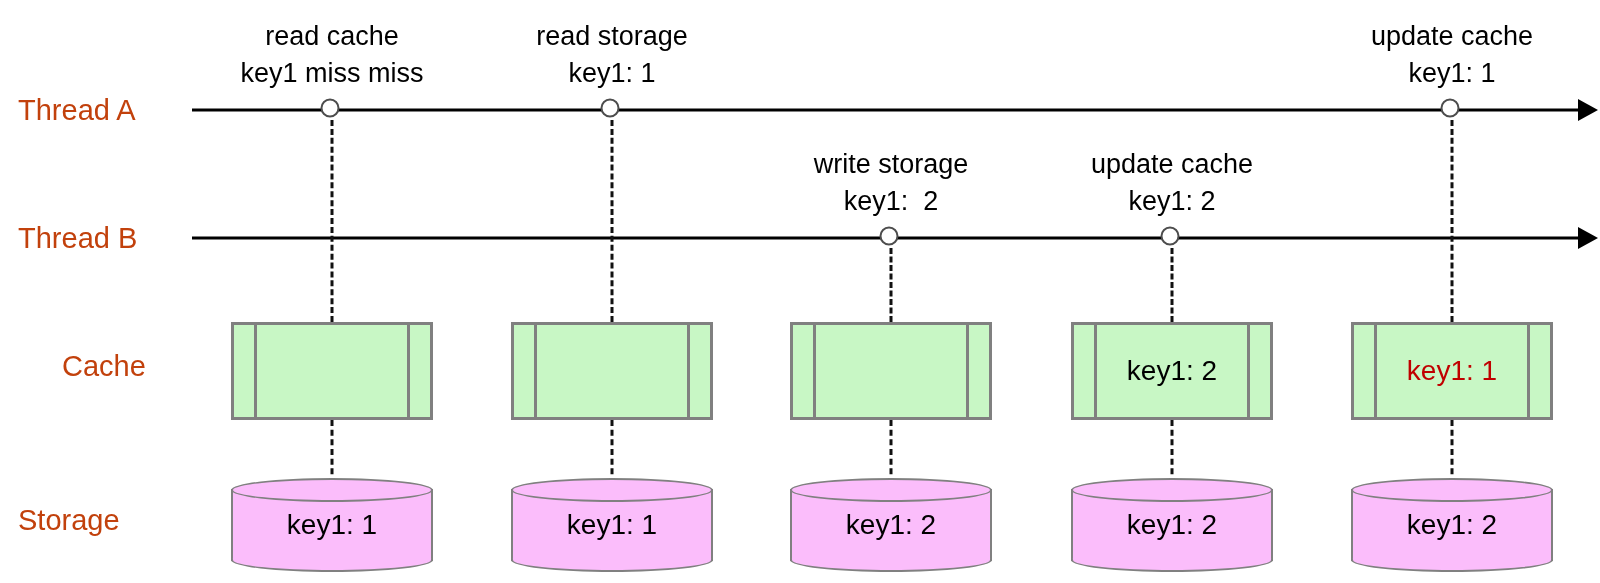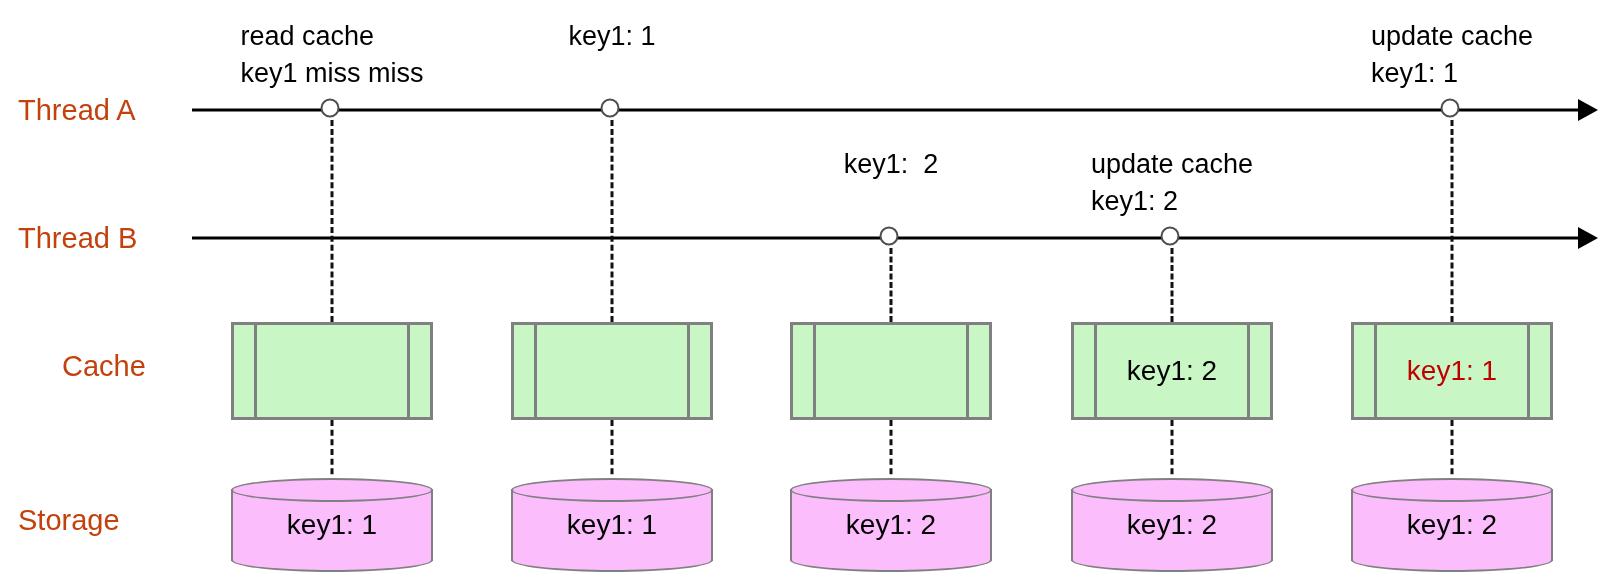--- a/index.html
+++ b/index.html
@@ -59,21 +59,21 @@
   .dashline{
     width:0;
     border-left:3px dashed #111111;
     transform:translateX(-1.5px);
   }
 
   
   .evlabel{
     font-size:27px;
     line-height:37px;
-    text-align:left;
+    text-align:center;
     white-space:pre;
     color:#000000;
     transform:translateX(-50%);
   }
   .evlabel .l2{display:block;}
 
   
   .cachebox{
     box-sizing:border-box;
     background:#c8f7c5;
@@ -179,35 +179,35 @@
       <div class="abs cachebox" style="left: 231px; top: 322px; width: 202px; height: 98px;">
         <span class="cachetext normal"></span>
       </div>
       <div class="cylinder" style="left: 231px; top: 478px; width: 202px; height: 94px;">
         <div class="cyl-body"></div>
         <div class="cyl-bottom"></div>
         <div class="cyl-mask"></div>
         <div class="cyl-top"></div>
         <div class="cyltext">key1: 1</div>
       </div>
-      <div class="abs evlabel" style="left: 612px; top: 18px;"><span class="l2">key1: 1</span></div>
+      <div class="abs evlabel" style="left: 612px; top: 18px;"><span class="l2">read storage</span><span class="l2">key1: 1</span></div>
       <div class="abs evcircle" style="left: 612px; top: 110px;"></div>
       <div class="abs dashline" style="left: 612px; top: 120px; height: 202px;"></div>
       <div class="abs dashline" style="left: 612px; top: 420px; height: 64px;"></div>
       <div class="abs cachebox" style="left: 511px; top: 322px; width: 202px; height: 98px;">
         <span class="cachetext normal"></span>
       </div>
       <div class="cylinder" style="left: 511px; top: 478px; width: 202px; height: 94px;">
         <div class="cyl-body"></div>
         <div class="cyl-bottom"></div>
         <div class="cyl-mask"></div>
         <div class="cyl-top"></div>
         <div class="cyltext">key1: 1</div>
       </div>
-      <div class="abs evlabel" style="left: 891px; top: 146px;"><span class="l2">key1:  2</span></div>
+      <div class="abs evlabel" style="left: 891px; top: 146px;"><span class="l2">write storage</span><span class="l2">key1:  2</span></div>
       <div class="abs evcircle" style="left: 891px; top: 238px;"></div>
       <div class="abs dashline" style="left: 891px; top: 248px; height: 74px;"></div>
       <div class="abs dashline" style="left: 891px; top: 420px; height: 64px;"></div>
       <div class="abs cachebox" style="left: 790px; top: 322px; width: 202px; height: 98px;">
         <span class="cachetext normal"></span>
       </div>
       <div class="cylinder" style="left: 790px; top: 478px; width: 202px; height: 94px;">
         <div class="cyl-body"></div>
         <div class="cyl-bottom"></div>
         <div class="cyl-mask"></div>

